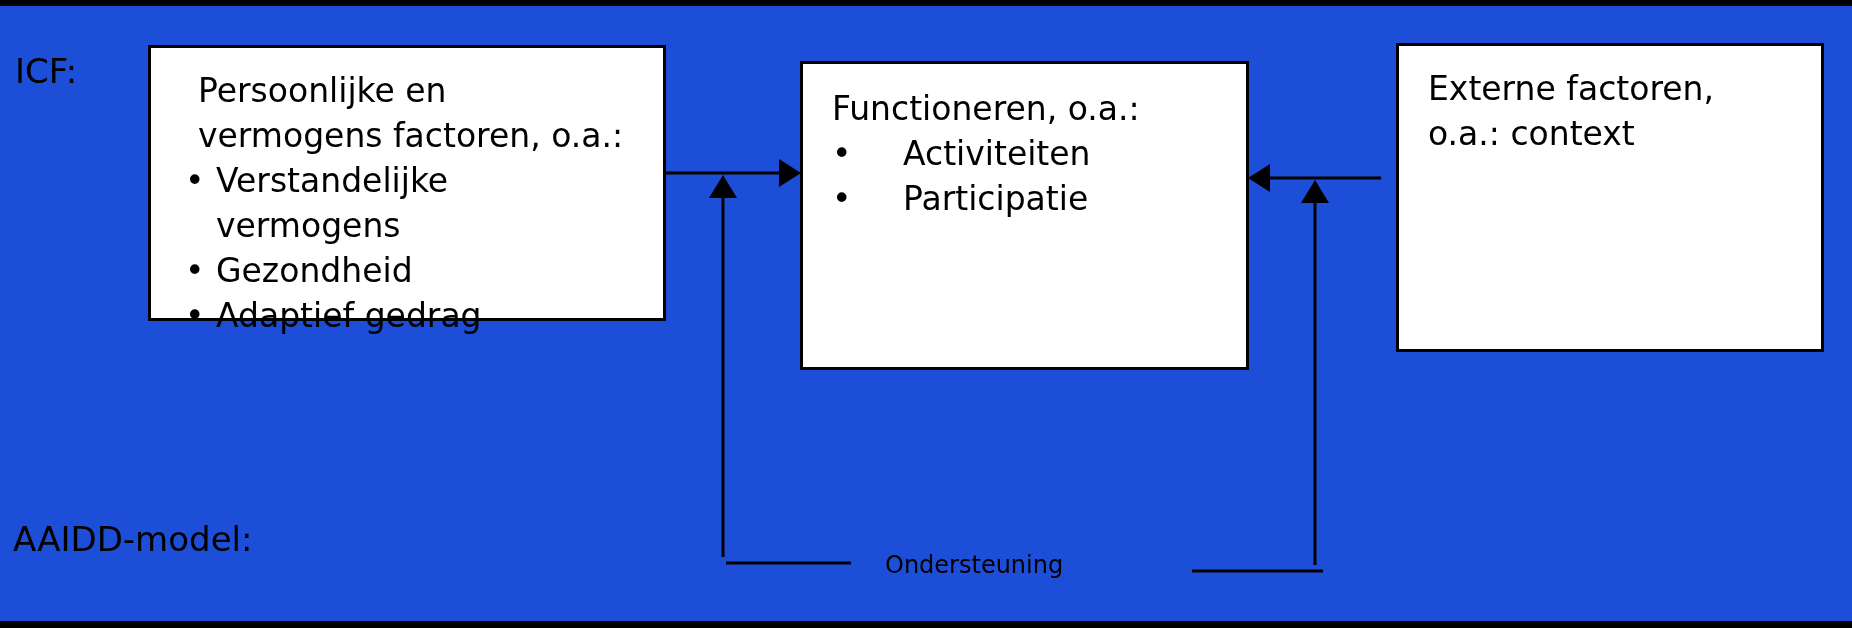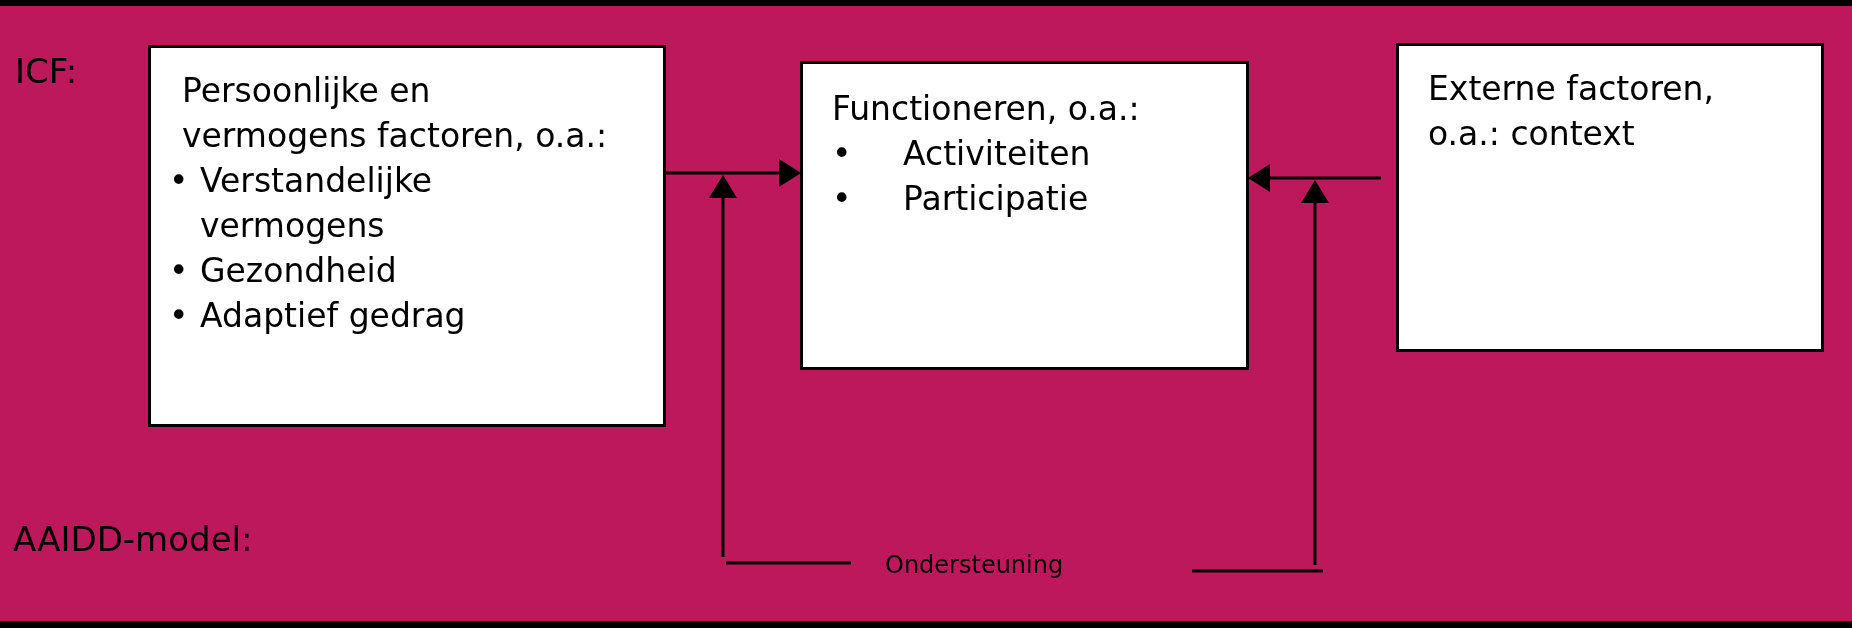--- a/index.html
+++ b/index.html
@@ -1,19 +1,19 @@
 <!DOCTYPE html>
 <html><head>
 <meta charset="utf-8">
 <style>
   html,body { margin:0; padding:0; background:#ffffff; }
   .canvas {
     position:relative;
     width:1852px; height:628px;
-    background:#be185d;
+    background:#1d4ed8;
     font-family:"DejaVu Sans", "Liberation Sans", sans-serif;
     color:#000000;
     overflow:hidden;
   }
   .bar { position:absolute; left:0; width:100%; background:#000000; }
   .bar.top { top:0; height:6px; }
   .bar.bottom { bottom:0; height:7px; }
 
   .side-label {
     position:absolute;
@@ -28,21 +28,21 @@
   .dbox {
     position:absolute;
     box-sizing:border-box;
     border:3px solid #000000;
     background:#ffffff;
     font-size:33px;
     line-height:45px;
   }
   .dbox .inner { padding-top:20px; padding-left:31px; padding-right:12px; }
 
-  .box-personal    { left:148px; top:45px;  width:518px; height:382px; }
+  .box-personal    { left:148px; top:45px;  width:518px; height:276px;padding-left:16px; }
   .box-functioning { left:800px; top:61px;  width:449px; height:309px; }
   .box-functioning .inner { padding-top:22px; padding-left:29px; }
   .box-external    { left:1380px; top:43px; width:428px; height:309px;margin-left:16px; }
   .box-external .inner { padding-left:29px; }
 
   ul.blist { list-style:none; margin:0; padding:0; }
   .box-personal ul.blist { margin-left:-13px; }
   .box-personal ul.blist li { position:relative; padding-left:31px; max-width:300px; }
   .box-personal ul.blist li::before {
     content:"\2022"; position:absolute; left:0; top:0;

